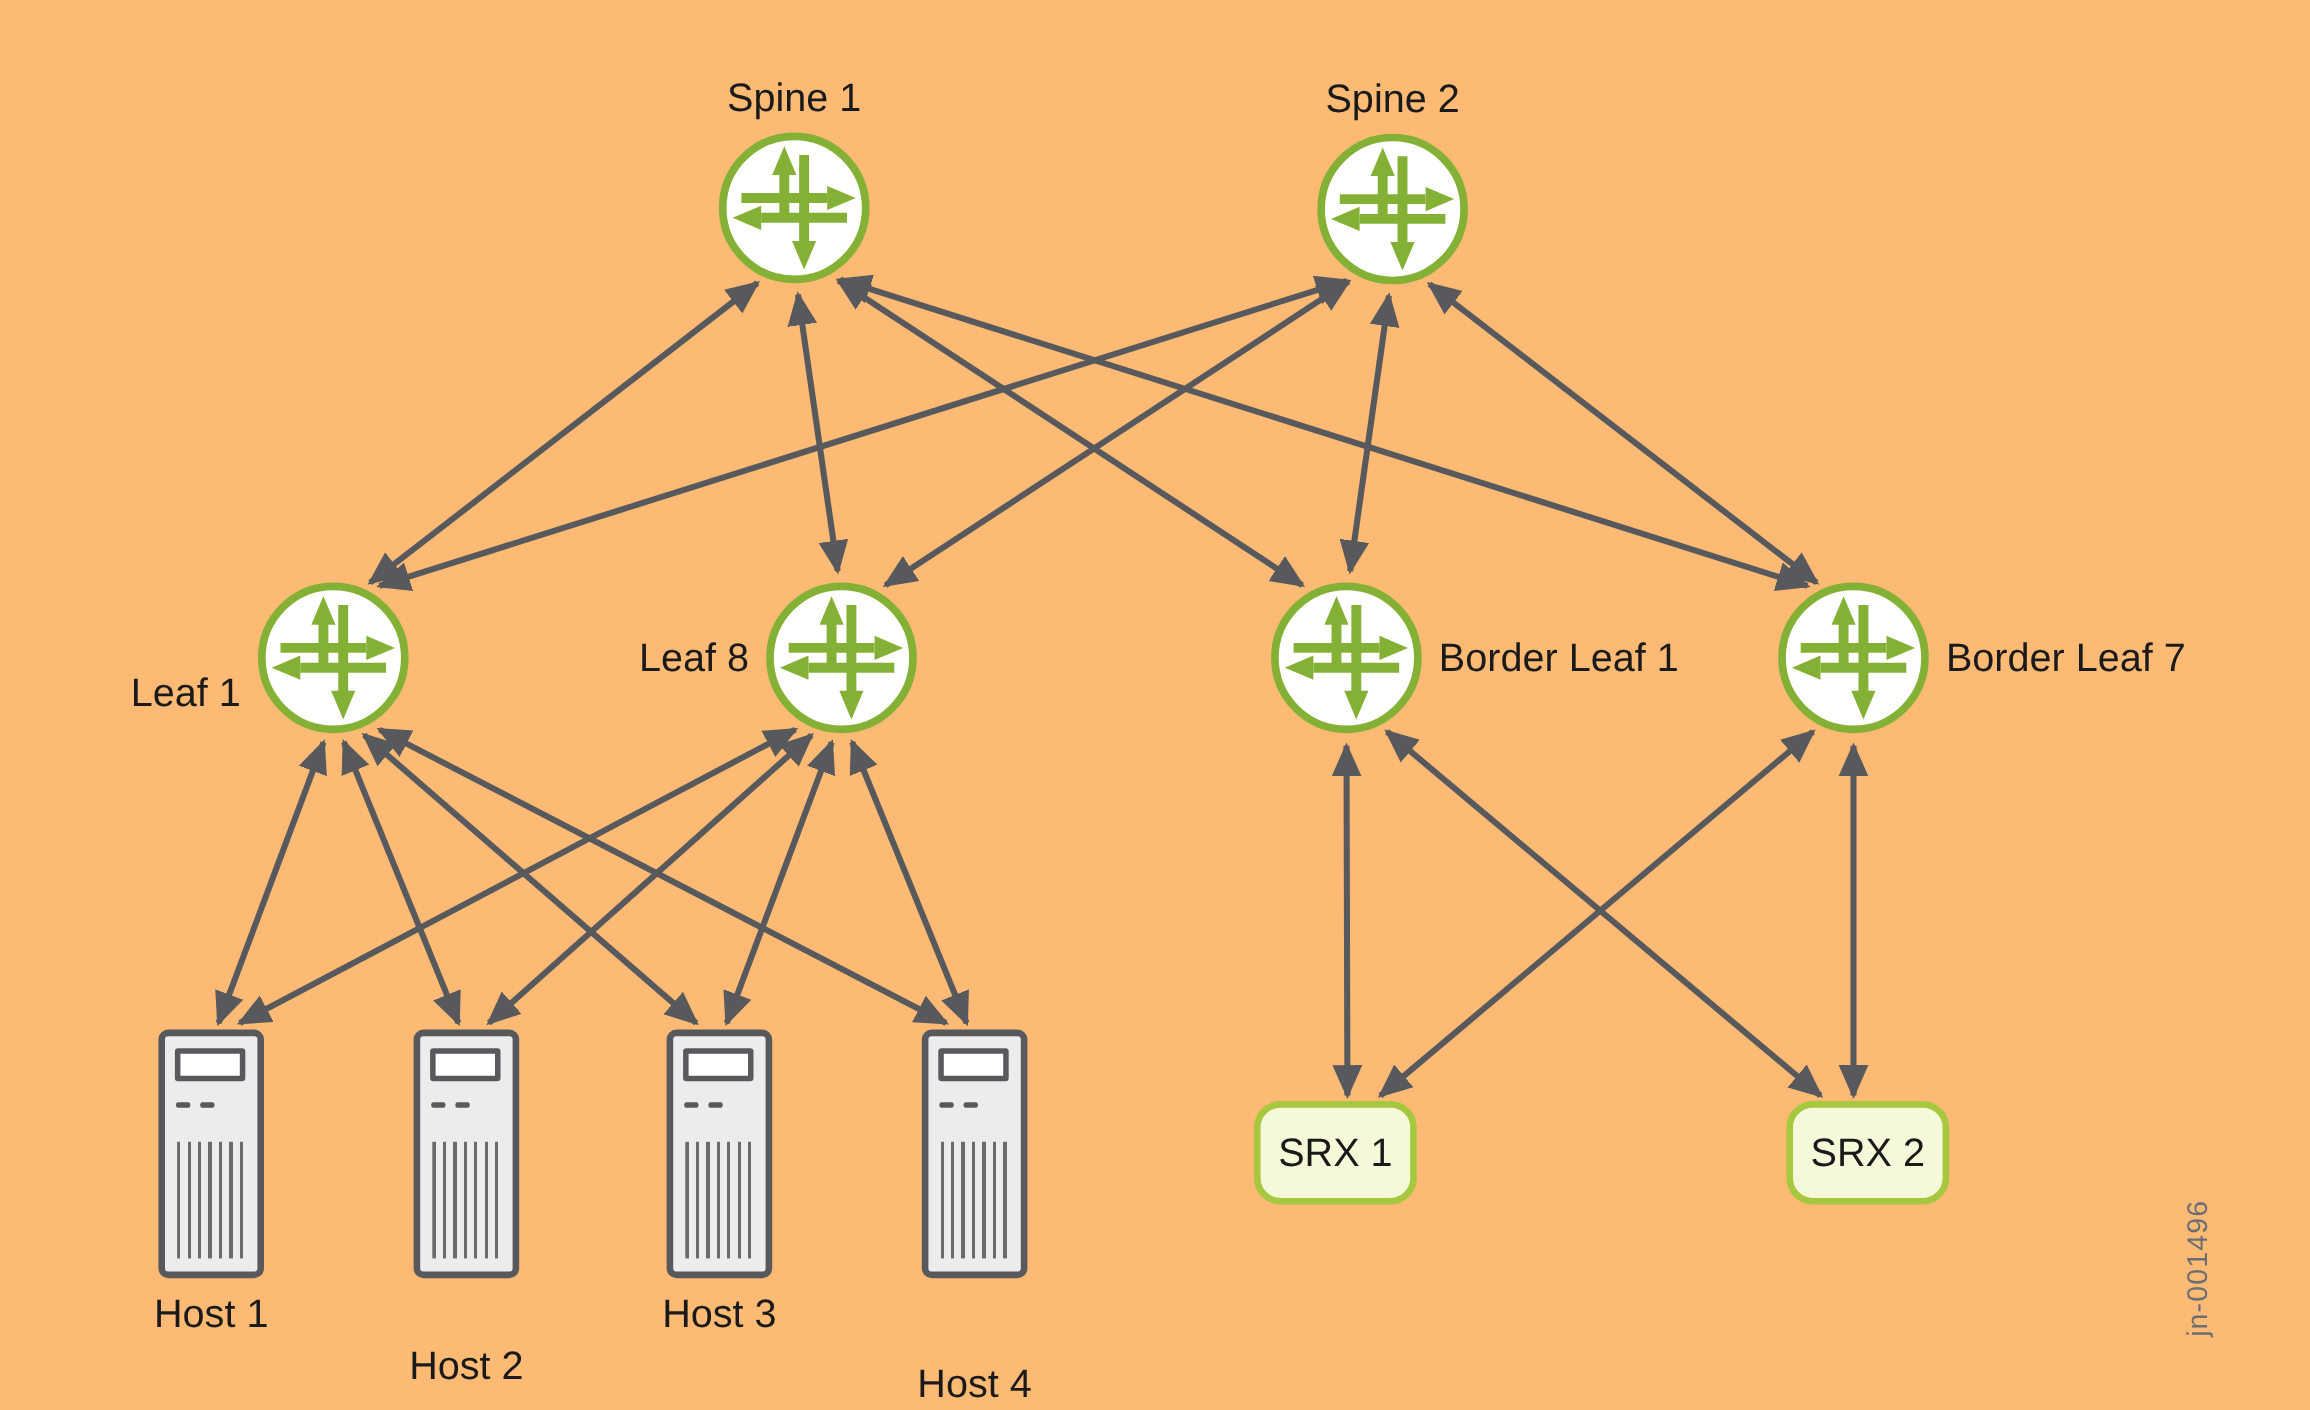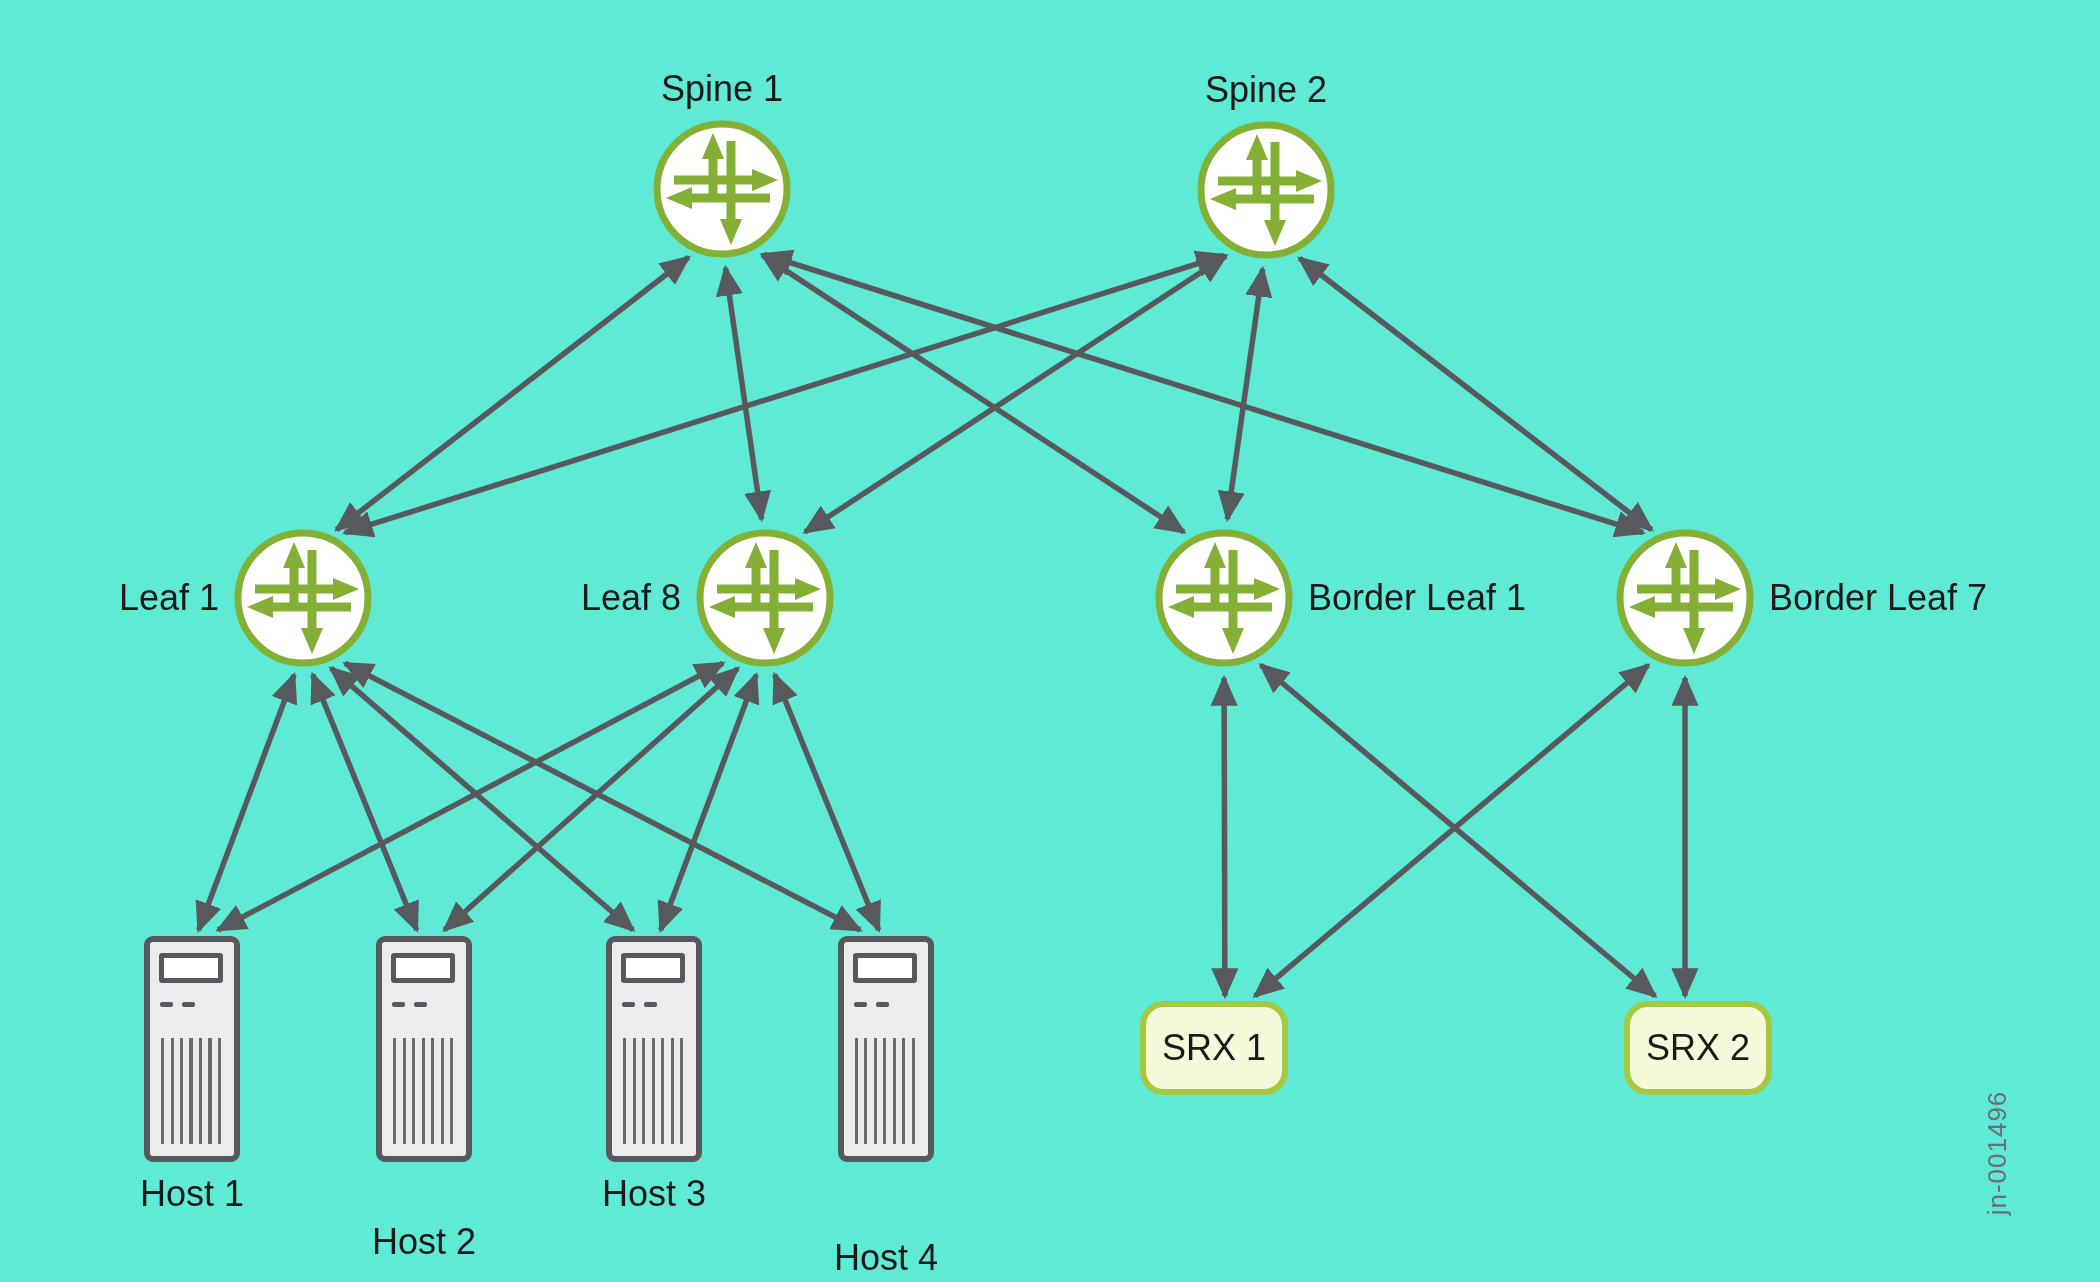--- a/index.html
+++ b/index.html
@@ -1,17 +1,17 @@
 <!DOCTYPE html>
 <html><head>
 <meta charset="utf-8">
 <style>
   html,body{margin:0;padding:0;background:#ffffff;}
   .canvas{
-    position:relative;width:2100px;height:1282px;background:#5eead4;overflow:hidden;
+    position:relative;width:2100px;height:1282px;background:#fdba74;overflow:hidden;
     font-family:"Liberation Sans", sans-serif;
   }
   #wires{position:absolute;left:0;top:0;width:2100px;height:1282px;}
   .router{position:absolute;width:140px;height:140px;}
   .router svg{display:block;}
   .nlabel{
     position:absolute;font-size:36px;color:#1a1a1a;white-space:nowrap;line-height:48px;
   }
   .nlabel.top{transform:translateX(-50%);}
   .host{
@@ -117,21 +117,21 @@
             <polygon points="61,14 50,40 72,40" stroke="none"></polygon>
             <line x1="79" y1="22" x2="79" y2="102"></line>
             <polygon points="79,126 68,100 90,100" stroke="none"></polygon>
             <line x1="22" y1="61" x2="100" y2="61"></line>
             <polygon points="126,61 100,50 100,72" stroke="none"></polygon>
             <line x1="118" y1="79" x2="40" y2="79"></line>
             <polygon points="14,79 40,68 40,90" stroke="none"></polygon>
           </g>
         </svg>
       </div>
-      <div class="nlabel left" style="right: 1881px; top: 574px;">Leaf 1</div>
+      <div class="nlabel left" style="right: 1881px; top: 606px;">Leaf 1</div>
       <div class="router" style="left: 695px; top: 528px;">
         <svg viewBox="0 0 140 140" width="140" height="140">
           <circle cx="70" cy="70" r="65" fill="#ffffff" stroke="#84b135" stroke-width="7"></circle>
           <g stroke="#84b135" stroke-width="9" fill="#84b135">
             <line x1="61" y1="79" x2="61" y2="38"></line>
             <polygon points="61,14 50,40 72,40" stroke="none"></polygon>
             <line x1="79" y1="22" x2="79" y2="102"></line>
             <polygon points="79,126 68,100 90,100" stroke="none"></polygon>
             <line x1="22" y1="61" x2="100" y2="61"></line>
             <polygon points="126,61 100,50 100,72" stroke="none"></polygon>

